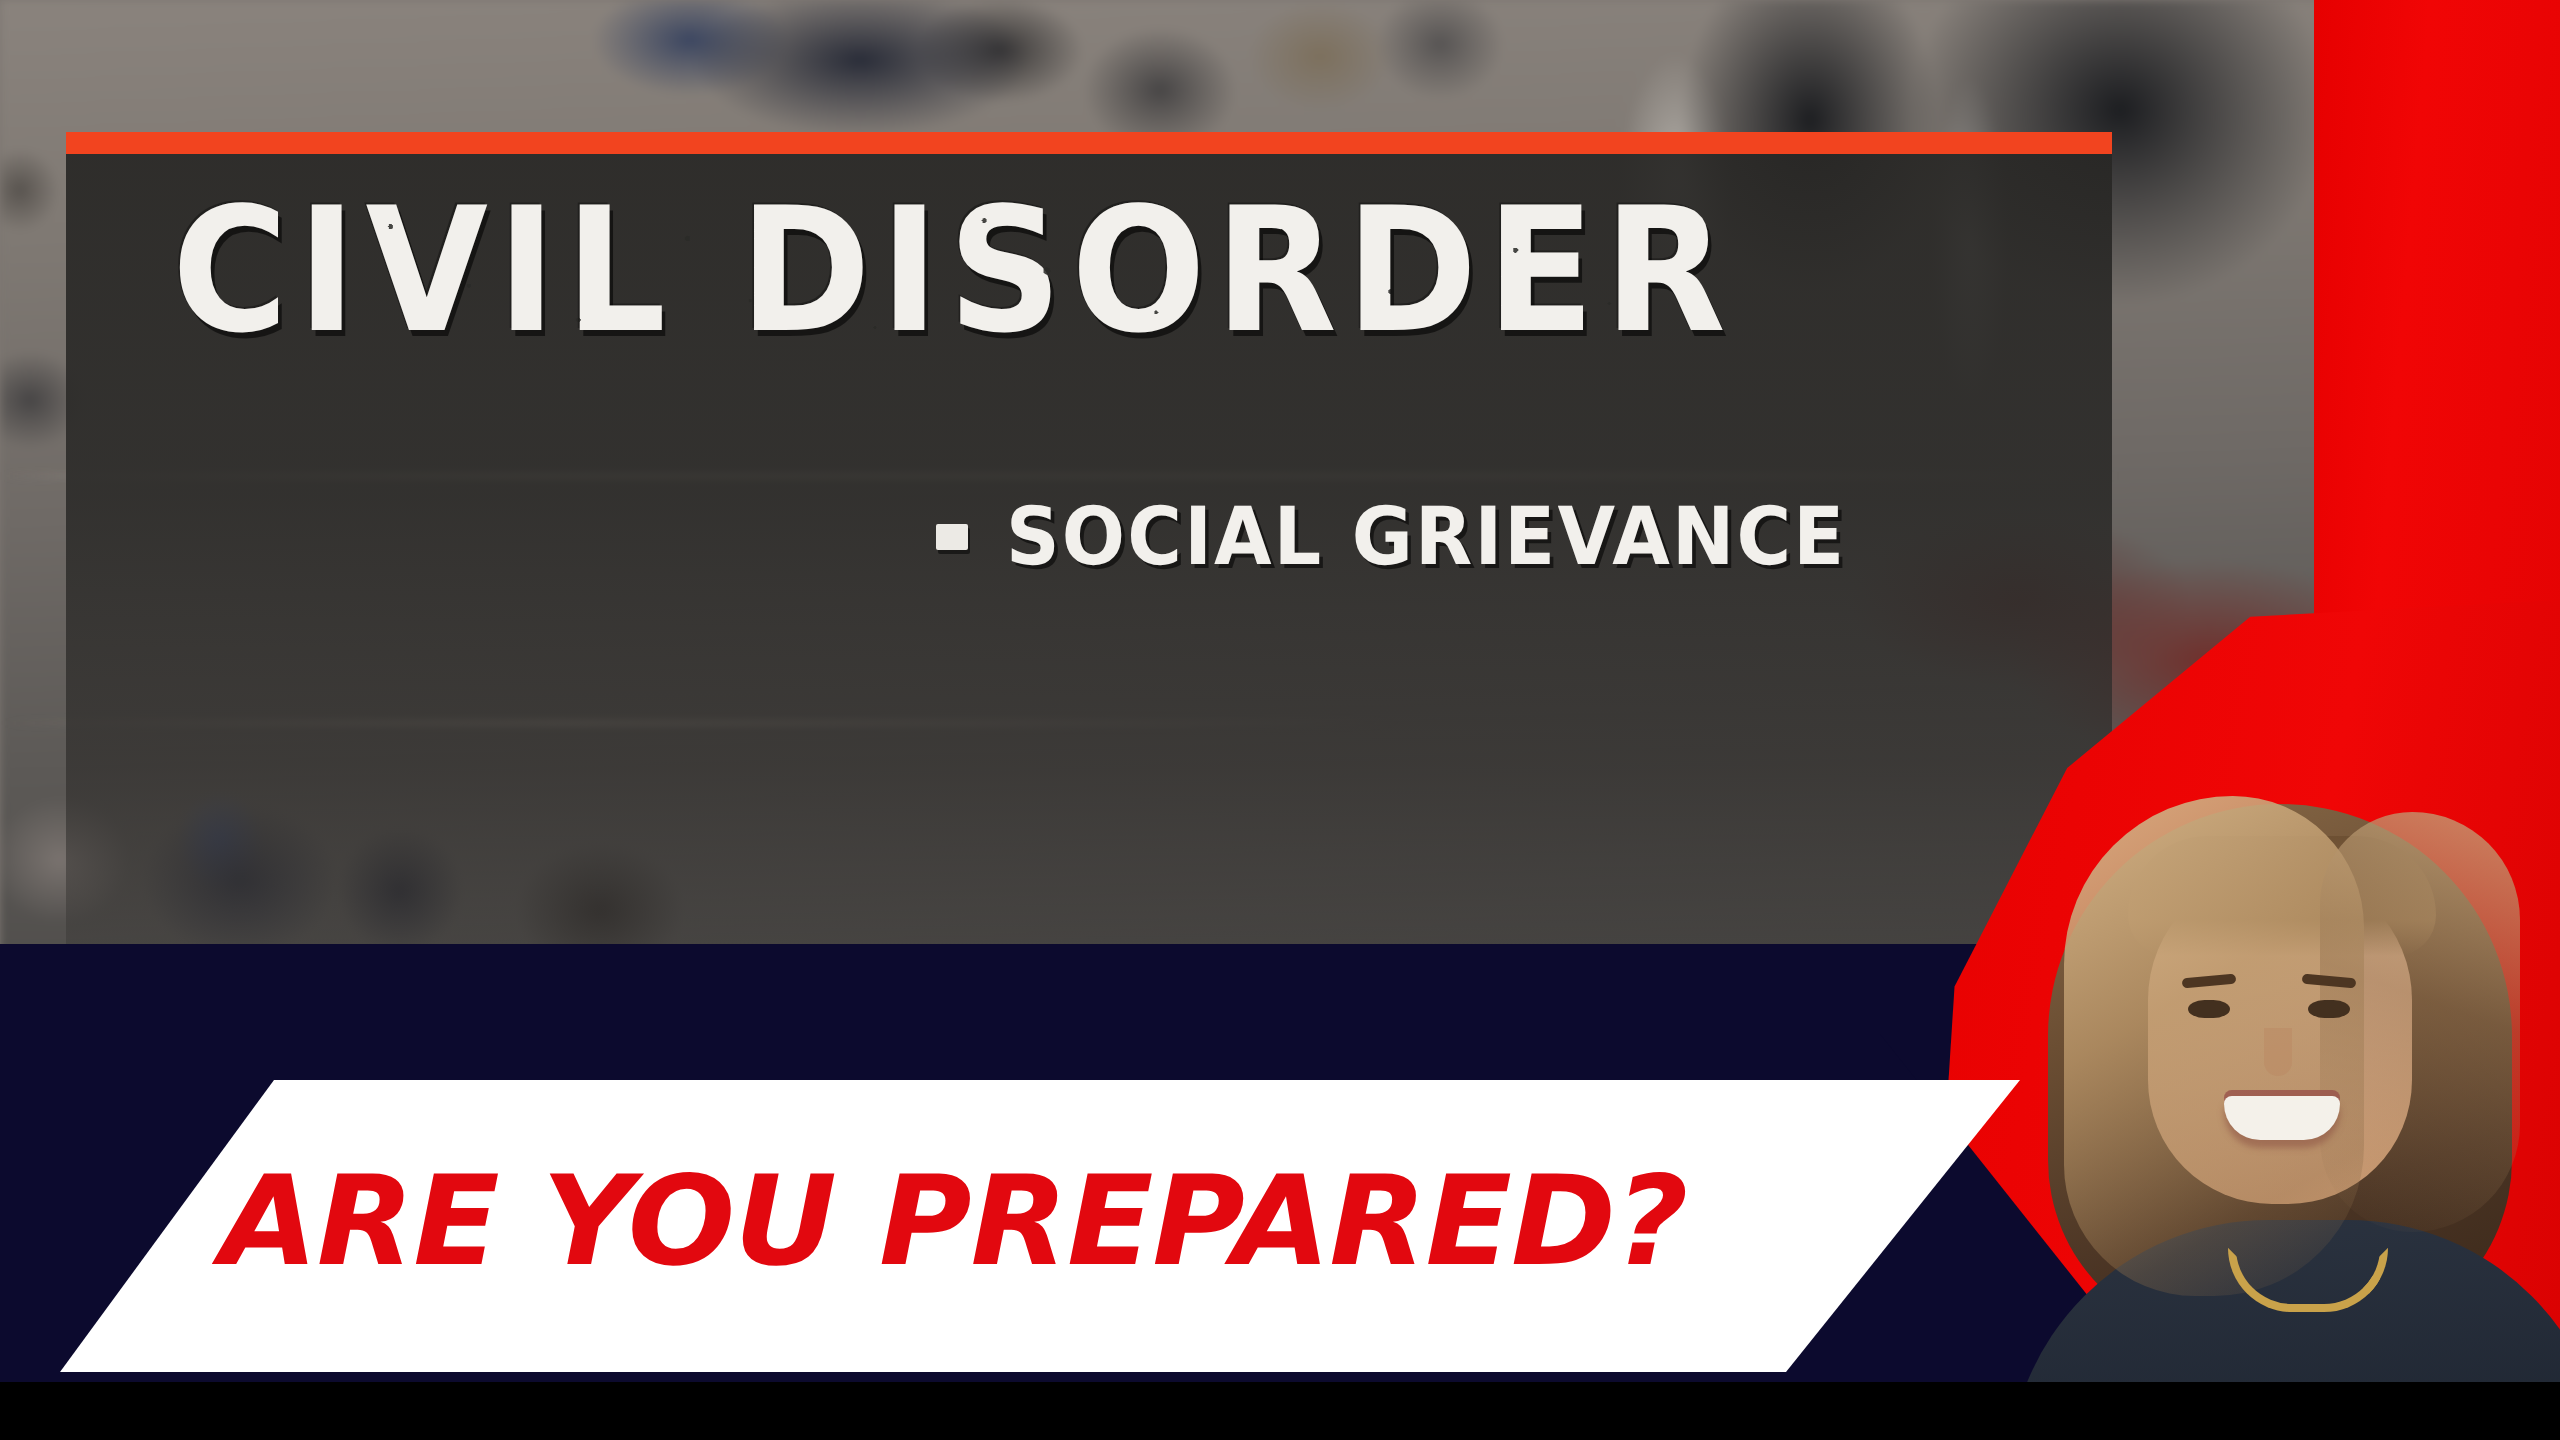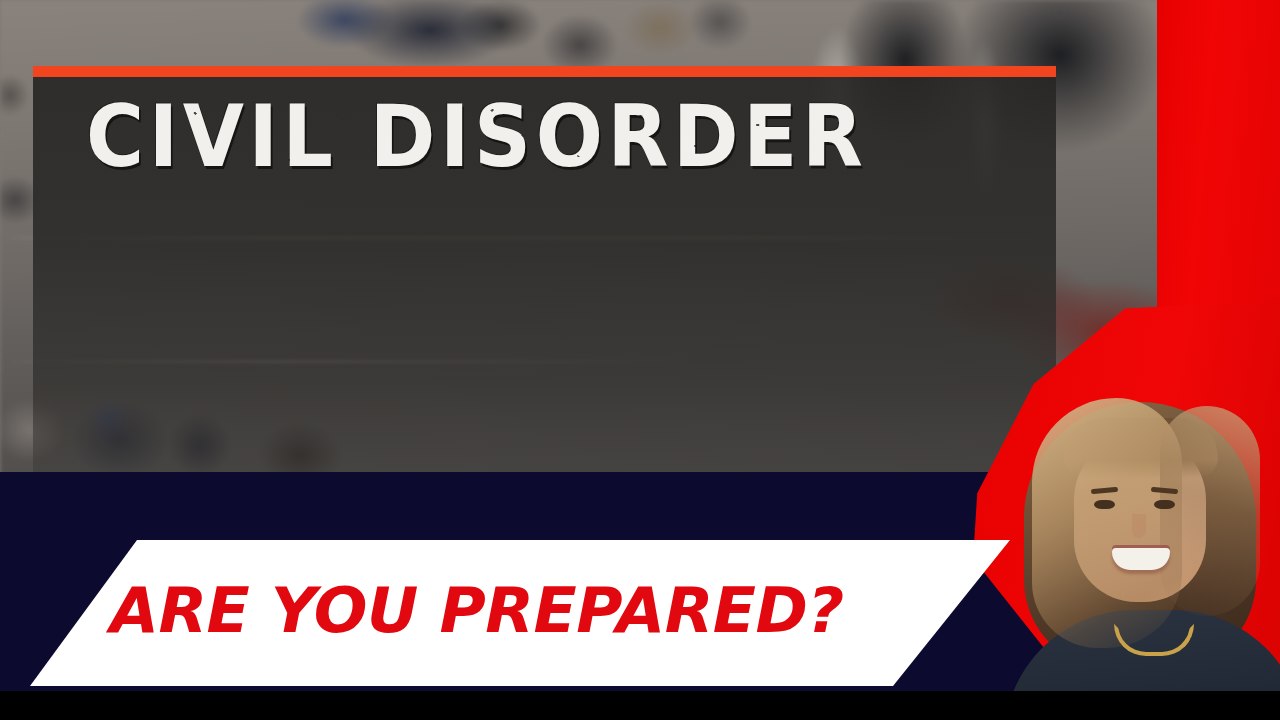--- a/index.html
+++ b/index.html
@@ -245,20 +245,24 @@
   <div class="bg-road2"></div>
 
   <div class="red-band"></div>
 
   <div class="panel"></div>
   <div class="panel-rule"></div>
 
   <div class="headline">CIVIL DISORDER</div>
 
   <div class="bullets">
+    <div class="bullet-row">
+      <span class="bullet-mark"></span>
+      <span class="bullet-text">SOCIAL GRIEVANCE</span>
+    </div>
   </div>
 
   <div class="navy"></div>
 
   <div class="red-swoosh"></div>
   <div class="dark-wedge"></div>
 
   <div class="banner"></div>
   <div class="banner-text">ARE YOU PREPARED?</div>
 

